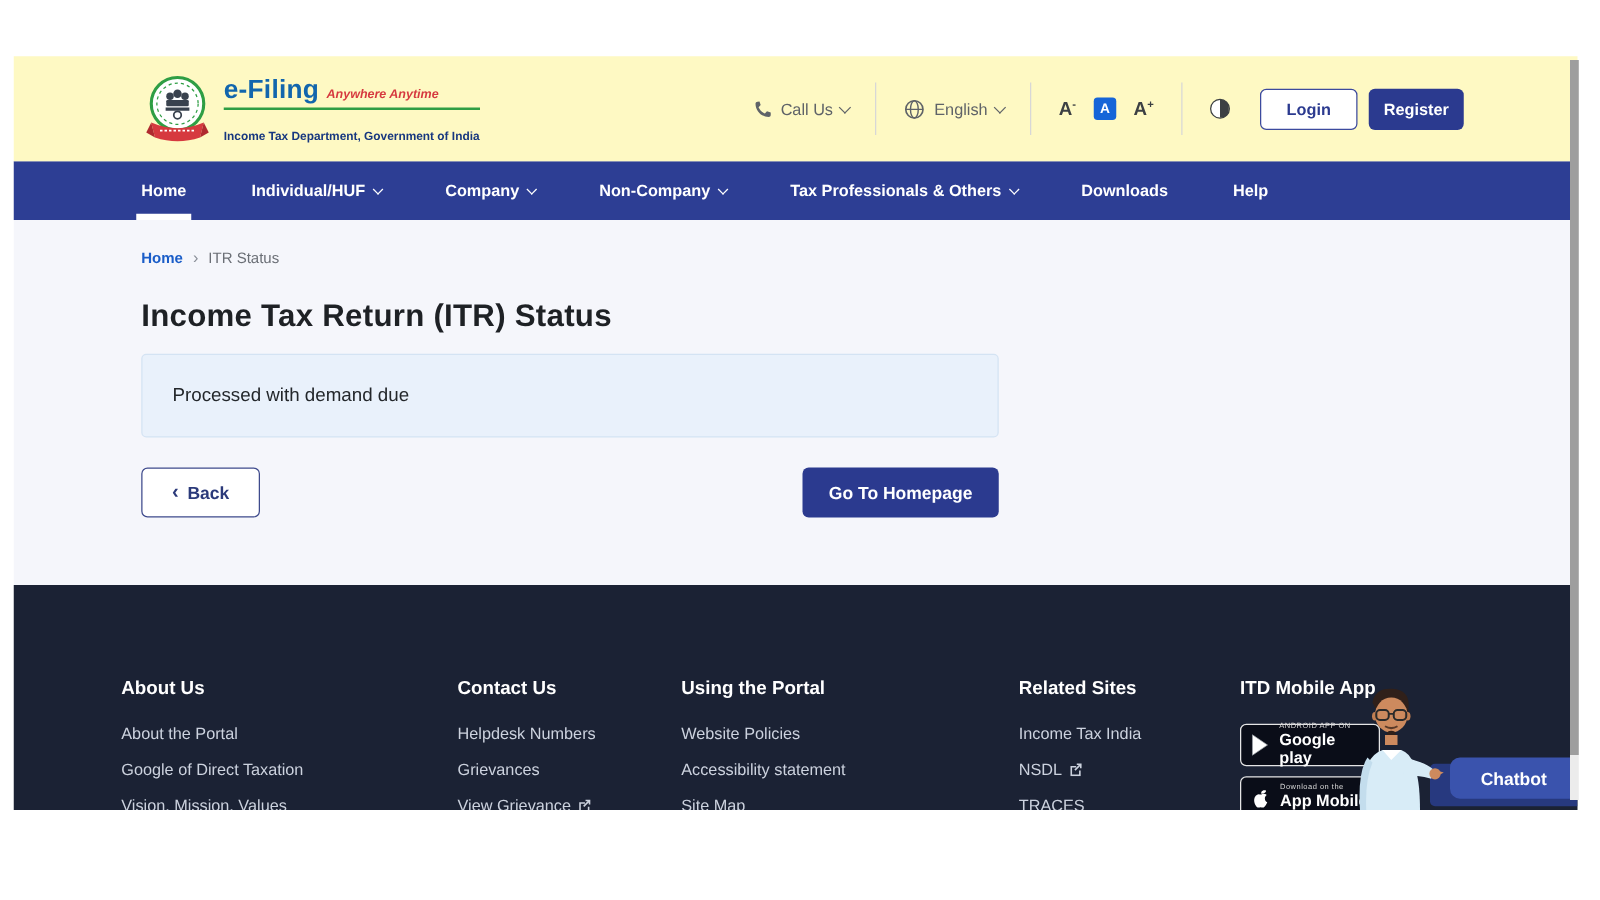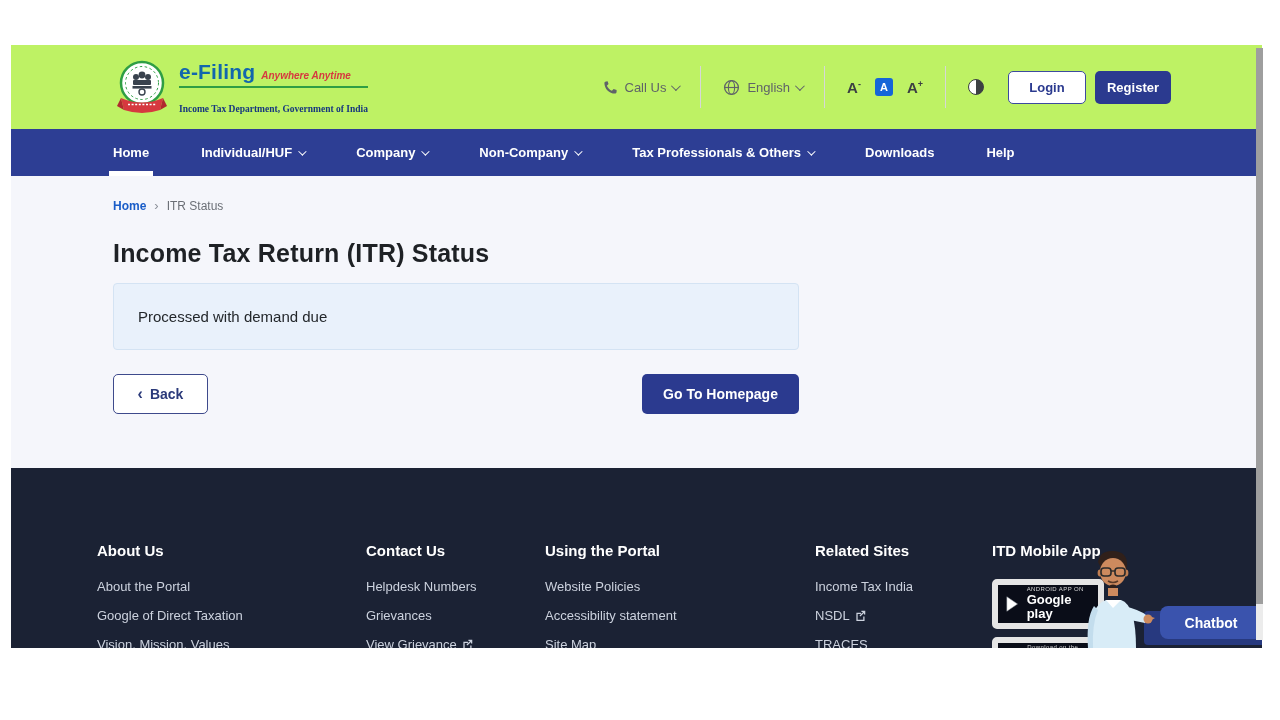--- a/index.html
+++ b/index.html
@@ -2,27 +2,27 @@
 <html><head>
 <meta charset="utf-8">
 <style>
   * { margin:0; padding:0; box-sizing:border-box; }
   html,body { width:1280px; height:720px; background:#ffffff; overflow:hidden;
     font-family:"Liberation Sans", sans-serif; }
   .canvas { position:absolute; left:0; top:0; width:1280px; height:720px; background:#fff; }
   .page { position:absolute; left:11px; top:45px; width:1251px; height:603px; background:#fff; }
 
   
-  .site-header { position:relative; height:84px; background:#bef264; display:flex; align-items:center; }
+  .site-header { position:relative; height:84px; background:#fef9c3; display:flex; align-items:center; }
   .logo-wrap { display:flex; align-items:center; margin-left:104px; }
   .logo-text { margin-left:10px; }
   .logo-line1 { display:flex; align-items:baseline; border-bottom:2px solid #2f9e44; padding-bottom:2px; }
   .logo-title { color:#1266ad; font-size:21px; font-weight:bold; letter-spacing:0.2px; }
   .logo-tagline { color:#d6393f; font-size:10px; font-style:italic; font-weight:bold; margin-left:6px; }
-  .logo-subtitle { color:#17377f; font-size:9.5px; font-weight:bold; margin-top:16px;font-family:Liberation Serif, serif; }
+  .logo-subtitle { color:#17377f; font-size:9.5px; font-weight:bold; margin-top:16px; }
   .header-right { position:absolute; right:91px; top:0; height:84px; display:flex; align-items:center; }
   .hdr-item { display:flex; align-items:center; color:#5f6368; font-size:13px; cursor:pointer; }
   .hdr-item .lbl { margin:1px 5px 0 7px; }
   .chev { width:7px; height:7px; border-right:1.6px solid #5f6368; border-bottom:1.6px solid #5f6368;
     transform:rotate(45deg) translateY(-2px); display:inline-block; }
   .divider { width:1px; height:42px; background:#d7d7d7; margin:0 22px; }
   .font-group { display:flex; align-items:center; gap:14px; color:#3c4043; }
   .fa-dec,.fa-inc { font-size:15px; font-weight:bold; color:#3c4043; cursor:pointer; }
   .fa-dec sup,.fa-inc sup { font-size:9px; }
   .fa-box { width:18px; height:18px; background:#1565d8; border-radius:3px; color:#fff;
@@ -62,21 +62,21 @@
 
   
   .site-footer { position:relative; height:180px; background:#1b2234; overflow:hidden; }
   .fcol { position:absolute; top:74px; }
   .fcol h3 { color:#fff; font-size:15px; font-weight:bold; margin-bottom:20px; }
   .fcol a { display:flex; align-items:center; gap:5px; color:#ccd2de; font-size:13px;
     margin-bottom:14px; cursor:pointer; text-decoration:none; }
   .fcol-0 { left:86px; }  .fcol-1 { left:355px; }  .fcol-2 { left:534px; }  .fcol-3 { left:804px; }
   .fcol-app { left:981px; }
   .ext-ico { display:inline-block; }
-  .badge { width:112px; height:50px; background:#0a0d18; border:6px solid #e5e5e5; border-radius:5px;
+  .badge { width:112px; height:34px; background:#0a0d18; border:1px solid #e5e5e5; border-radius:5px;
     display:flex; align-items:center; padding:0 8px; gap:7px; cursor:pointer; margin-bottom:8px; }
   .badge .bt { color:#fff; line-height:1.15; }
   .badge .bt .t { font-size:6px; letter-spacing:0.4px; color:#d8d8d8; display:block; }
   .badge .bt .b { font-size:13px; font-weight:bold; display:block; }
   .badges { margin-top:13px; }
 
   
   .chatbot { position:absolute; right:0; bottom:7px; width:160px; height:100px; cursor:pointer; }
   .chatbot-shadow { position:absolute; right:0; bottom:-4px; width:118px; height:34px;
     background:#27397f; border-radius:4px 0 0 4px; }

